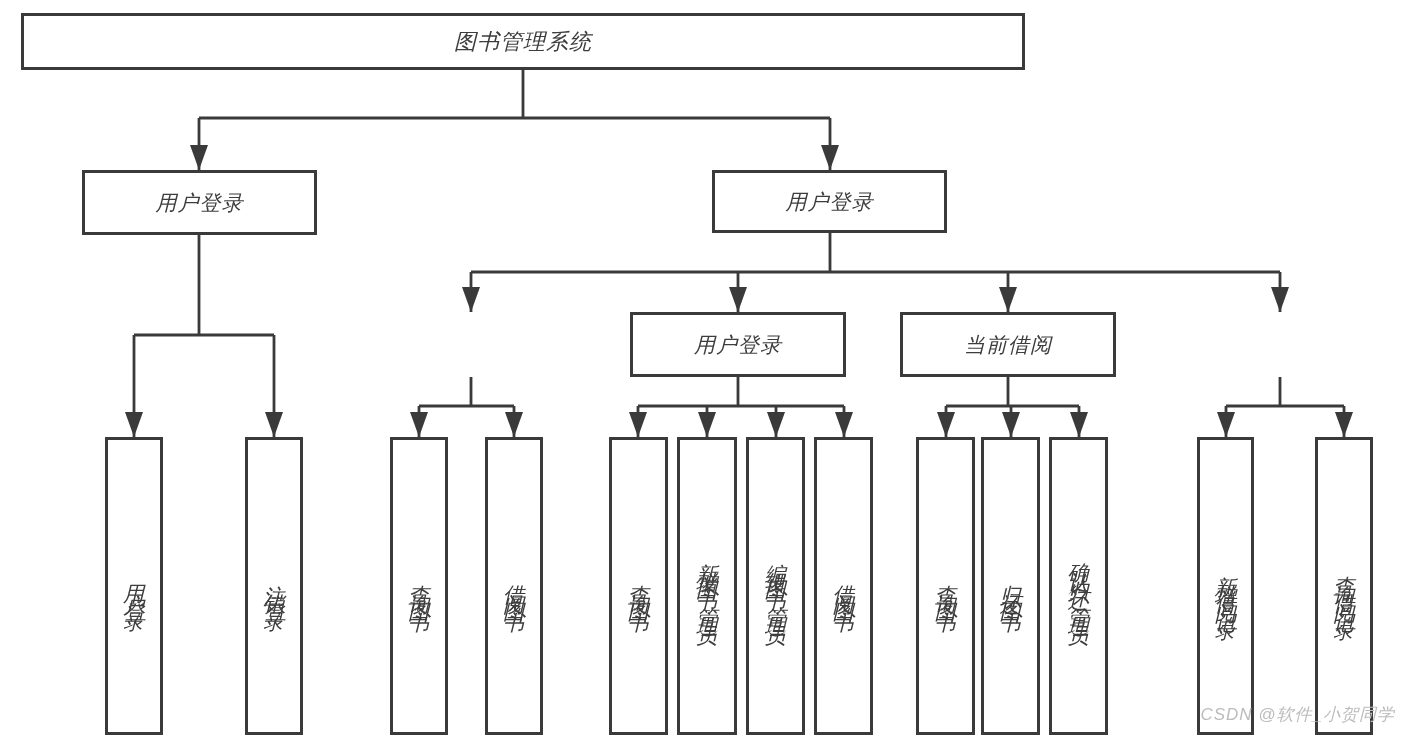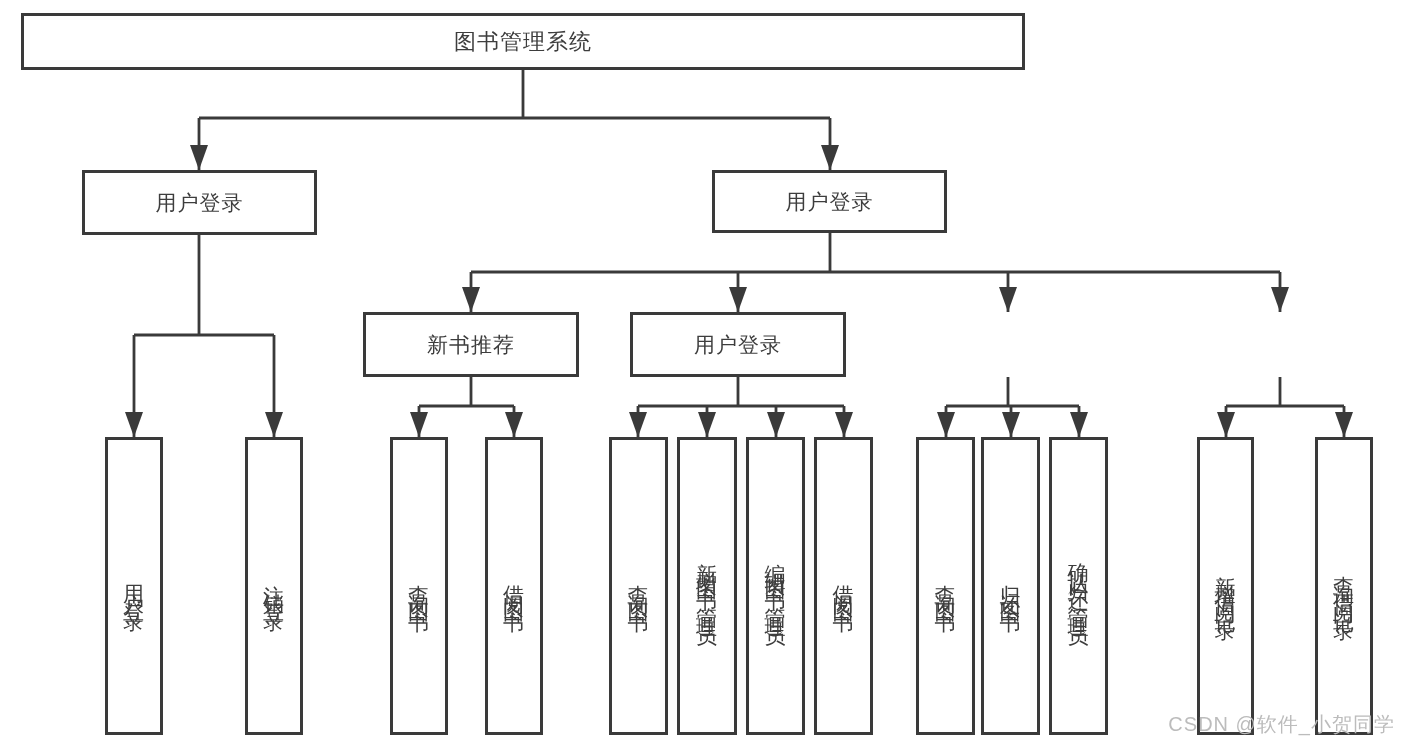--- a/index.html
+++ b/index.html
@@ -10,20 +10,21 @@
   }
   * { box-sizing: border-box; margin: 0; padding: 0; }
   html, body { background: var(--background); }
   body { font-family: "Liberation Sans", "DejaVu Sans", sans-serif; }
   .canvas {
     position: relative;
     width: 1405px;
     height: 747px;
     background: var(--background);
     overflow: hidden;
+    font-style: italic;
   }
   .connectors {
     position: absolute;
     left: 0; top: 0;
     width: 1405px; height: 747px;
   }
   .connectors path, .connectors line {
     stroke: var(--line);
     stroke-width: 2.8;
     fill: none;
@@ -56,22 +57,22 @@
     font-size: 21px;
     writing-mode: vertical-rl;
     text-orientation: mixed;
     letter-spacing: 9px;
     line-height: 1;
     overflow: hidden;
   }
   .watermark {
     position: absolute;
     right: 10px;
-    bottom: 9px;
-    font-size: 20px;
+    bottom: 21px;
+    font-size: 17px;
     color: var(--watermark);
     letter-spacing: 1px;
     pointer-events: none;
   }
 </style>
 </head>
 <body>
 
 <div class="canvas">
 
@@ -114,22 +115,22 @@
     <path d="M1280 377 V406 M1226 406 H1344"></path>
     <line x1="1226" y1="406" x2="1226" y2="437" marker-end="url(#arrow)"></line>
     <line x1="1344" y1="406" x2="1344" y2="437" marker-end="url(#arrow)"></line>
   </svg>
 
   <div class="node root-node" style="left:21px; top:13px; width:1004px; height:57px;">图书管理系统</div>
 
   <div class="node" style="left:82px; top:170px; width:235px; height:65px;">用户登录</div>
   <div class="node" style="left:712px; top:170px; width:235px; height:63px;">用户登录</div>
 
-  <div class="node" style="left:363px; top:312px; width:216px; height:65px;">新书推荐</div>
   <div class="node" style="left:630px; top:312px; width:216px; height:65px;">用户登录</div>
+  <div class="node" style="left:900px; top:312px; width:216px; height:65px;">当前借阅</div>
 
   <div class="leaf" style="left:105px;">用户登录</div>
   <div class="leaf" style="left:245px;">注销登录</div>
 
   <div class="leaf" style="left:390px;">查询图书</div>
   <div class="leaf" style="left:485px;">借阅图书</div>
 
   <div class="leaf" style="left:609px; width:59px;">查询图书</div>
   <div class="leaf" style="left:677px; width:60px;">新增图书（管理员）</div>
   <div class="leaf" style="left:746px; width:59px;">编辑图书（管理员）</div>

